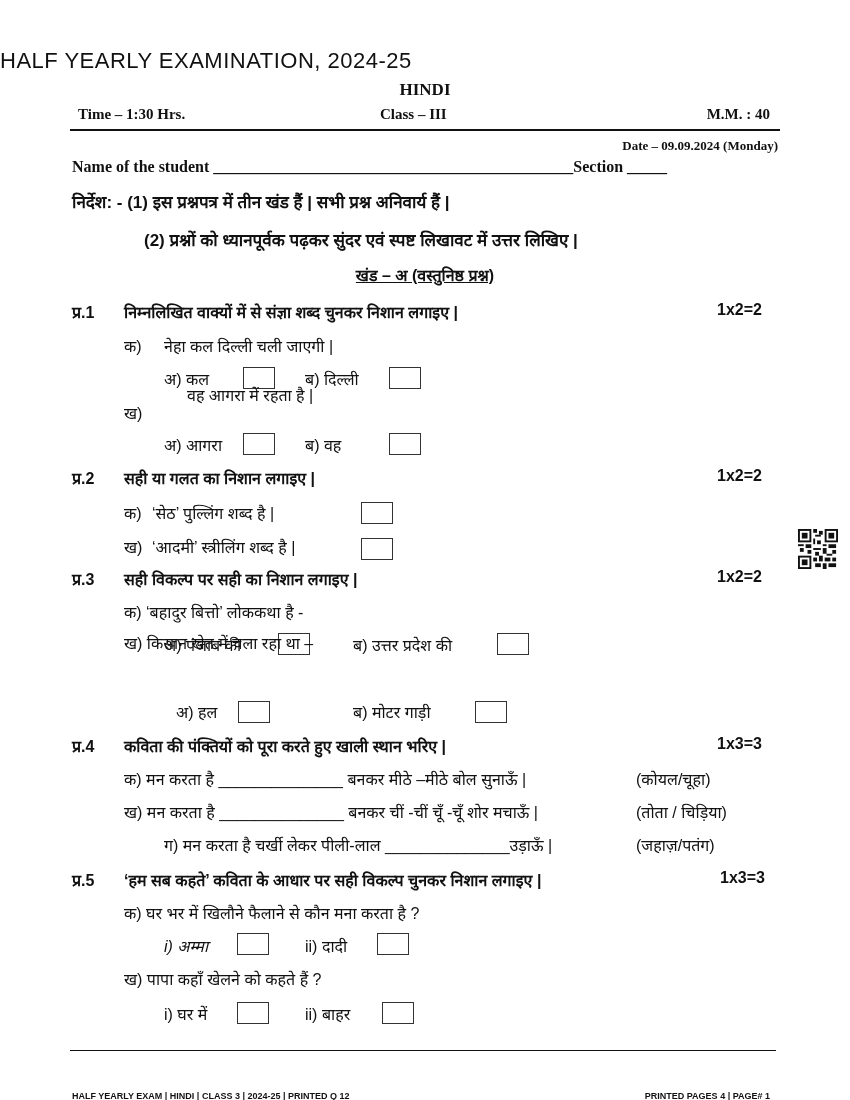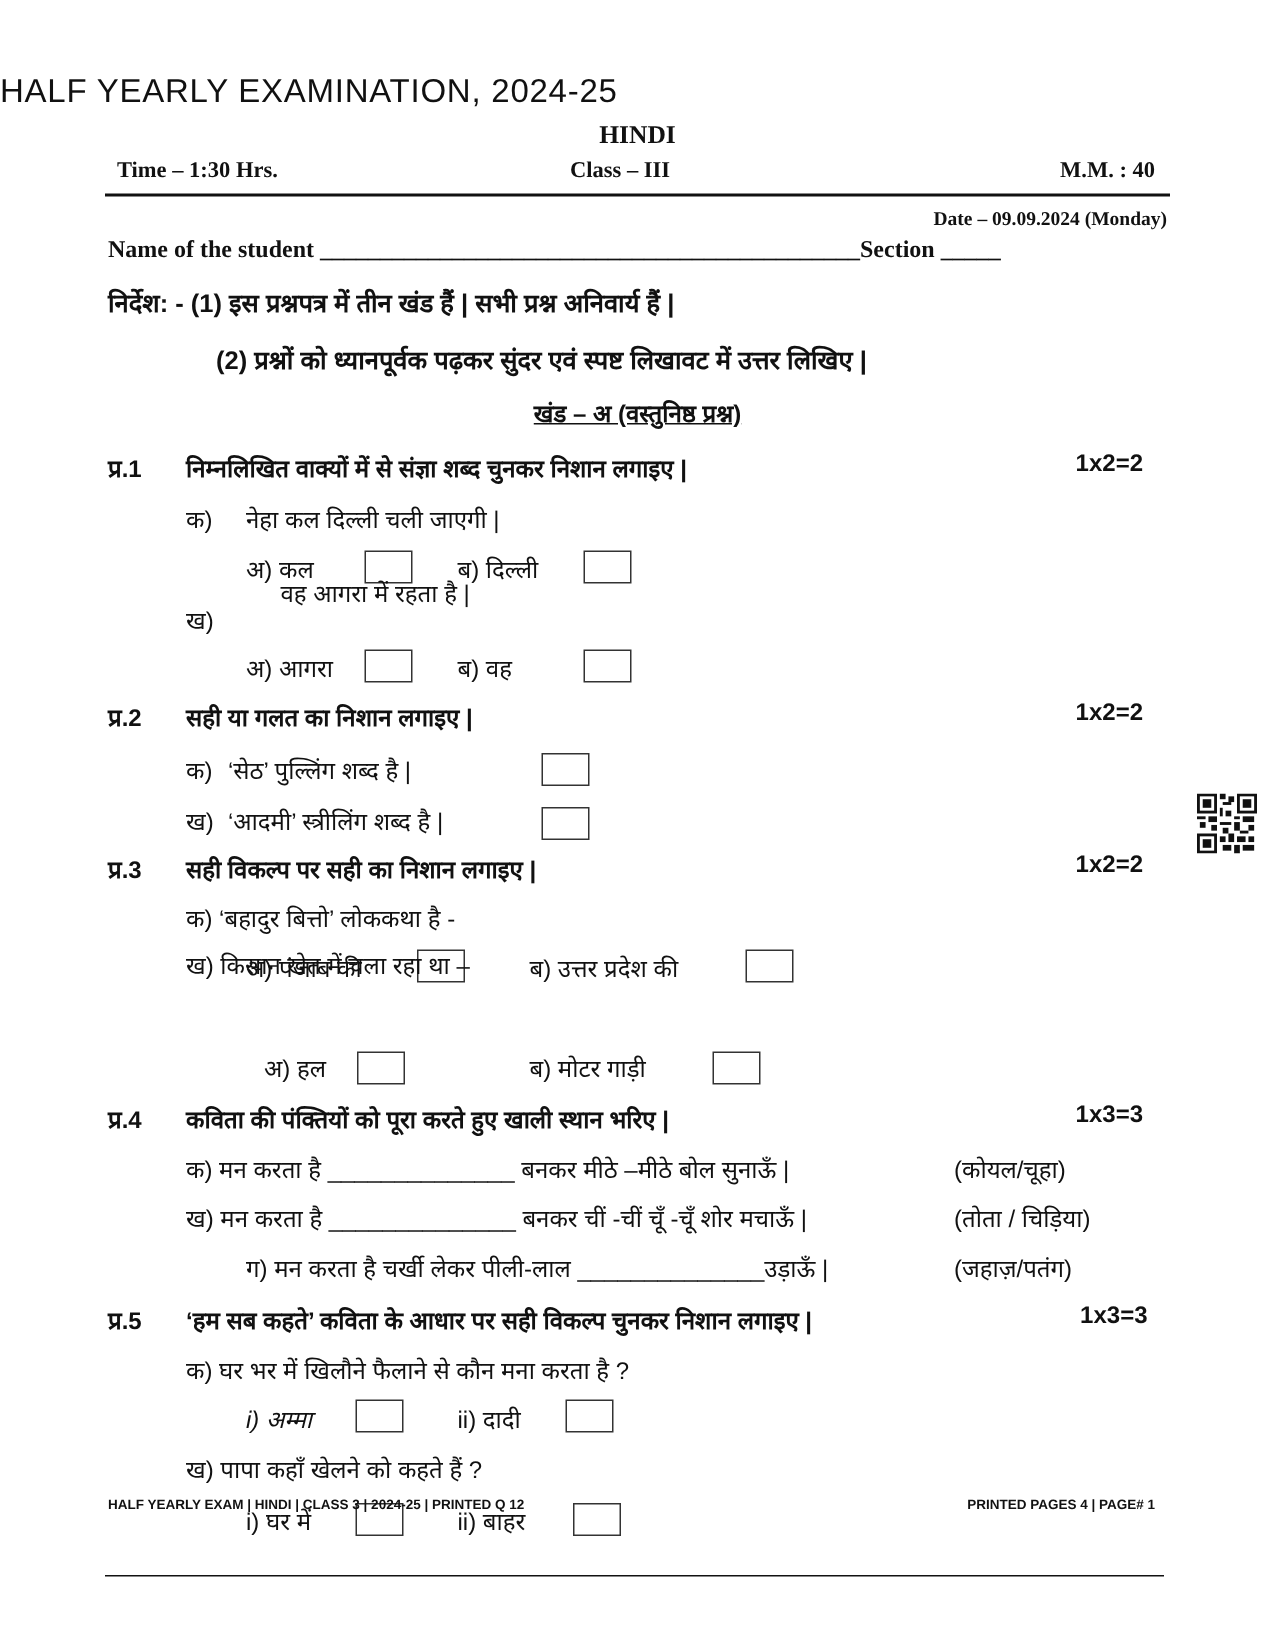--- a/index.html
+++ b/index.html
@@ -16,21 +16,21 @@
   .instr { font-size: 17px; font-weight: bold; }
   .khand { left: 0; width: 850px; top: 264px; text-align: center; font-size: 16px; font-weight: bold; }
   .khand span { text-decoration: underline; }
   .qnum { left: 72px; font-size: 16px; font-weight: bold; }
   .qtext { left: 124px; font-size: 16px; font-weight: bold; }
   .marks { right: 88px; font-size: 16px; font-weight: bold; }
   .sub { font-size: 16px; font-weight: normal; }
   .box { position: absolute; width: 32px; height: 22px; border: 1px solid #333; box-sizing: border-box; background: #fff; }
   .qr { position: absolute; left: 798px; top: 529px; width: 40px; height: 40px; }
   .footer-rule { position: absolute; left: 70px; width: 706px; top: 1050px; height: 1px; background: #111; }
-  .footer { top: 998px; font-size: 9px; font-weight: bold; }
+  .footer { top: 1091px; font-size: 9px; font-weight: bold; }
 </style>
 </head>
 <body>
 
 <div class="abs title sans">HALF YEARLY EXAMINATION, 2024-25</div>
 <div class="abs subject serif">HINDI</div>
 <div class="abs meta serif" style="left:78px;">Time – 1:30 Hrs.</div>
 <div class="abs meta serif" style="left:380px;">Class – III</div>
 <div class="abs meta serif" style="right:80px;">M.M. : 40</div>
 <div class="rule-thick"></div>

